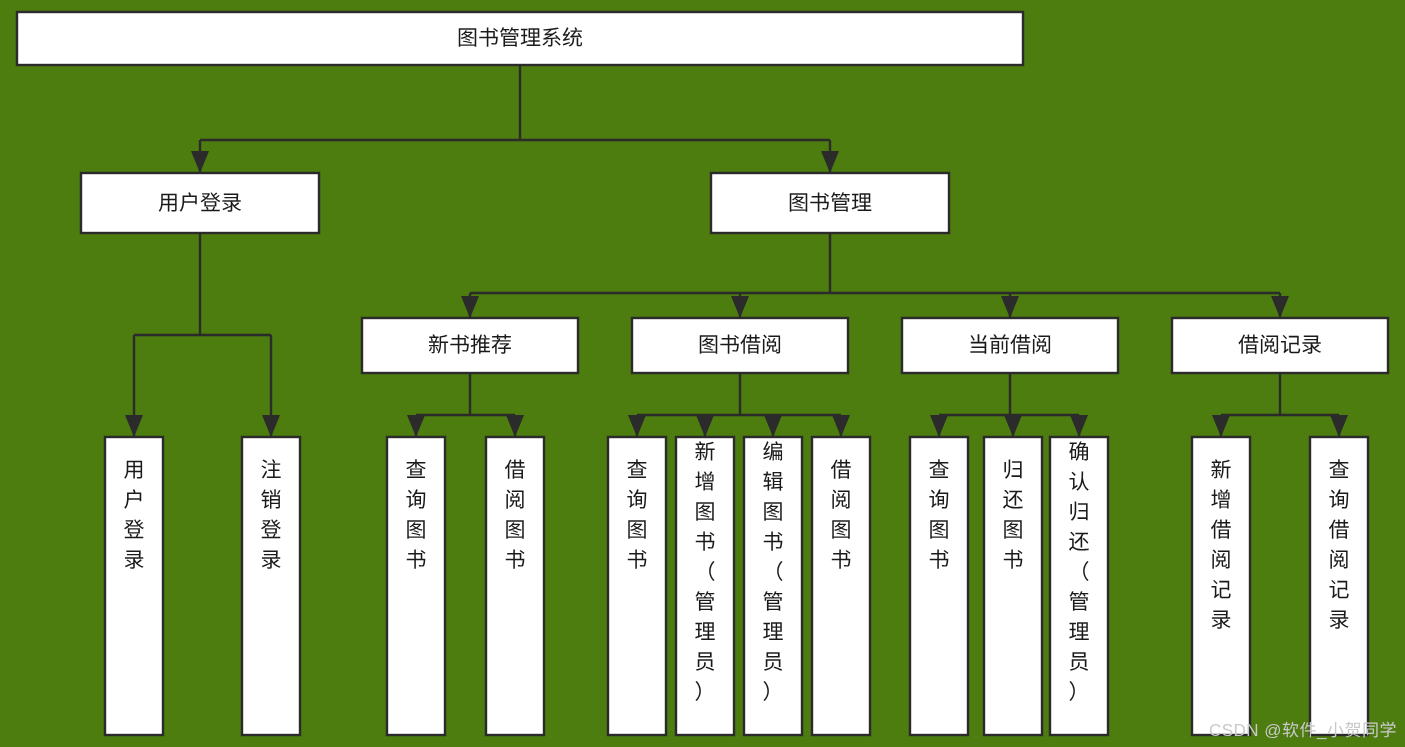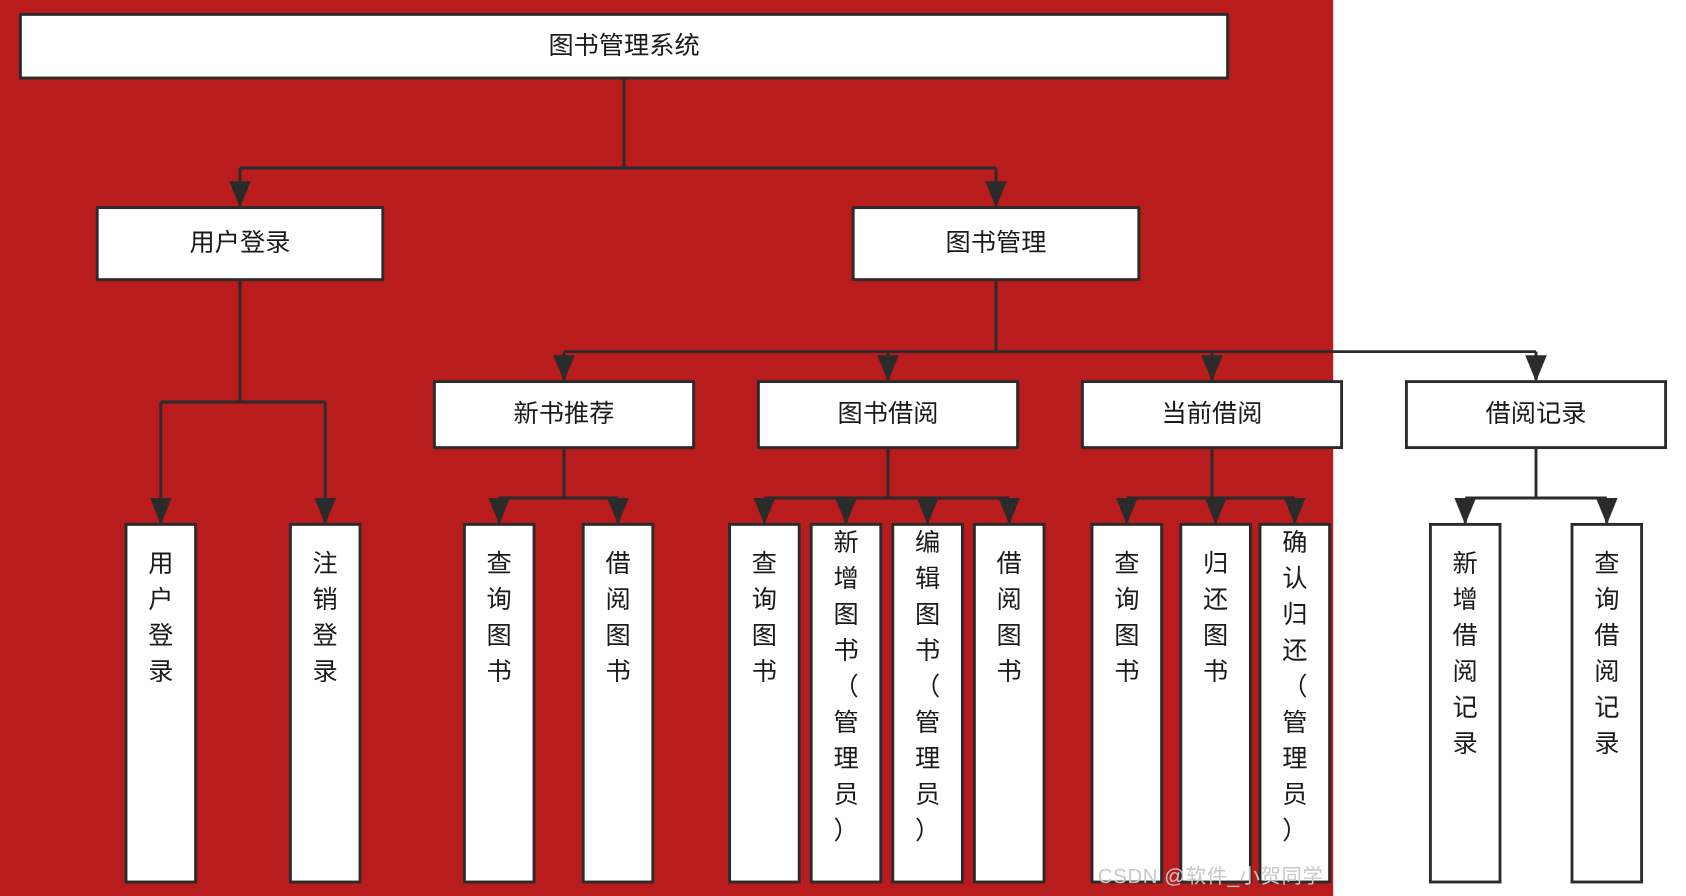--- a/index.html
+++ b/index.html
@@ -9,23 +9,23 @@
     background: #ffffff;
   }
   body {
     width: 1405px;
     height: 747px;
     font-family: "Liberation Sans", "DejaVu Sans", sans-serif;
     overflow: hidden;
   }
   #diagram-root {
     position: relative;
-    width: 1111px;
+    width: 1405px;
     height: 747px;
-    background: #b91c1c;
+    background: #4d7c0f;
     text-decoration: underline;
   }
   svg.diagram-canvas {
     position: absolute;
     left: 0;
     top: 0;
     width: 1405px;
     height: 747px;
     display: block;
   }

